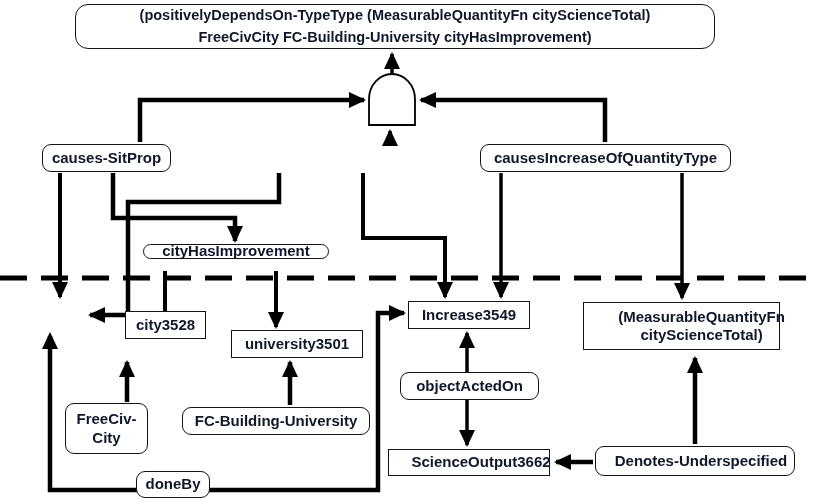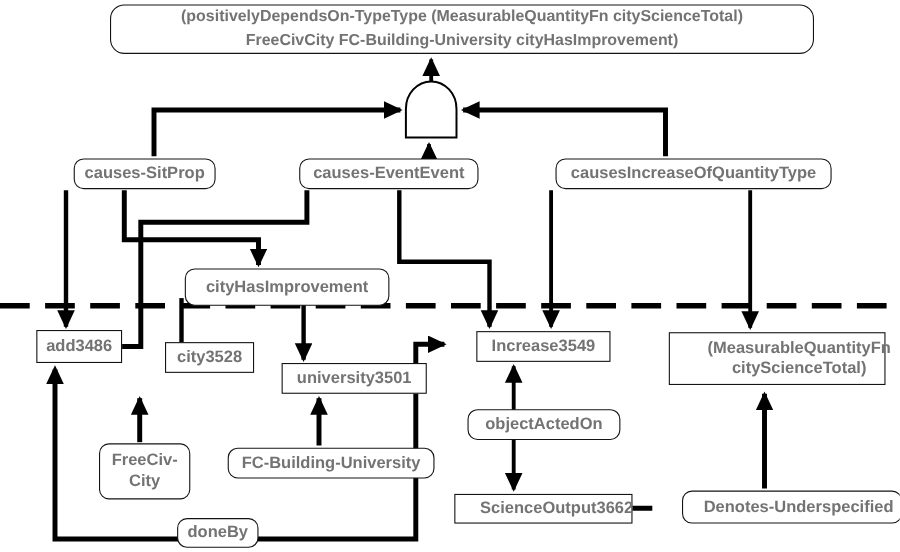--- a/index.html
+++ b/index.html
@@ -5,23 +5,22 @@
   html,body { margin:0; padding:0; background:#ffffff; }
   #stage {
     position:relative; width:818px; height:502px; background:#ffffff;
     font-family:"Liberation Sans","DejaVu Sans",sans-serif; overflow:hidden;
   }
   #wires { position:absolute; left:0; top:0; z-index:1; }
   .box {
     position:absolute; z-index:2; box-sizing:border-box;
     display:flex; align-items:center; justify-content:center;
     text-align:center; background:#ffffff; border:1.7px solid #141414;
-    color:#737373; font-weight:700; font-size:15px; line-height:1.22;
+    color:#0f172a; font-weight:700; font-size:15px; line-height:1.22;
     white-space:pre-line;
-    margin-left:25px;
   }
   .round { border-radius:9px; }
   .big   { border-radius:13px; font-size:14.5px; line-height:1.5; }
   .wire  { fill:none; stroke:#000; }
   .head  { fill:#000; stroke:none; }
 </style>
 </head>
 <body>
 
 <div id="stage">
@@ -72,26 +71,24 @@
 
     <polyline class="wire" points="695,444 695,358" stroke-width="4.5" marker-end="url(#arr)"></polyline>
 
     <path d="M369,125 L369,99 A23,25 0 0 1 415,99 L415,125 Z" fill="#ffffff" stroke="#000" stroke-width="1.8"></path>
   </svg>
 
   <div class="box big" style="left:75px;  top:4px;   width:640px; height:45px;">(positivelyDependsOn-TypeType (MeasurableQuantityFn cityScienceTotal)
 FreeCivCity FC-Building-University cityHasImprovement)</div>
 
   <div class="box round" style="left:42px;  top:144px; width:129px; height:28px;">causes-SitProp</div>
-  <div class="box round" style="left:247px; top:144px; width:163px; height:28px;">causes-EventEvent</div>
   <div class="box round" style="left:480px; top:144px; width:251px; height:28px;">causesIncreaseOfQuantityType</div>
 
-  <div class="box round" style="left:143px; top:244px; width:186px; height:34px;">cityHasImprovement</div>
+  <div class="box round" style="left:143px; top:244px; width:186px; height:15px;">cityHasImprovement</div>
 
-  <div class="box" style="left:8px;   top:300px; width:78px;  height:30px;">add3486</div>
   <div class="box" style="left:125px; top:311px; width:81px;  height:28px;">city3528</div>
   <div class="box" style="left:231px; top:330px; width:132px; height:28px;">university3501</div>
   <div class="box" style="left:408px; top:301px; width:122px; height:28px;">Increase3549</div>
   <div class="box" style="left:583px; top:302px; width:197px; height:48px;padding-left:40px;">(MeasurableQuantityFn
 cityScienceTotal)</div>
 
   <div class="box round" style="left:400px; top:372px; width:139px; height:28px;">objectActedOn</div>
 
   <div class="box round" style="left:65px;  top:403px; width:83px;  height:51px;">FreeCiv-
 City</div>

